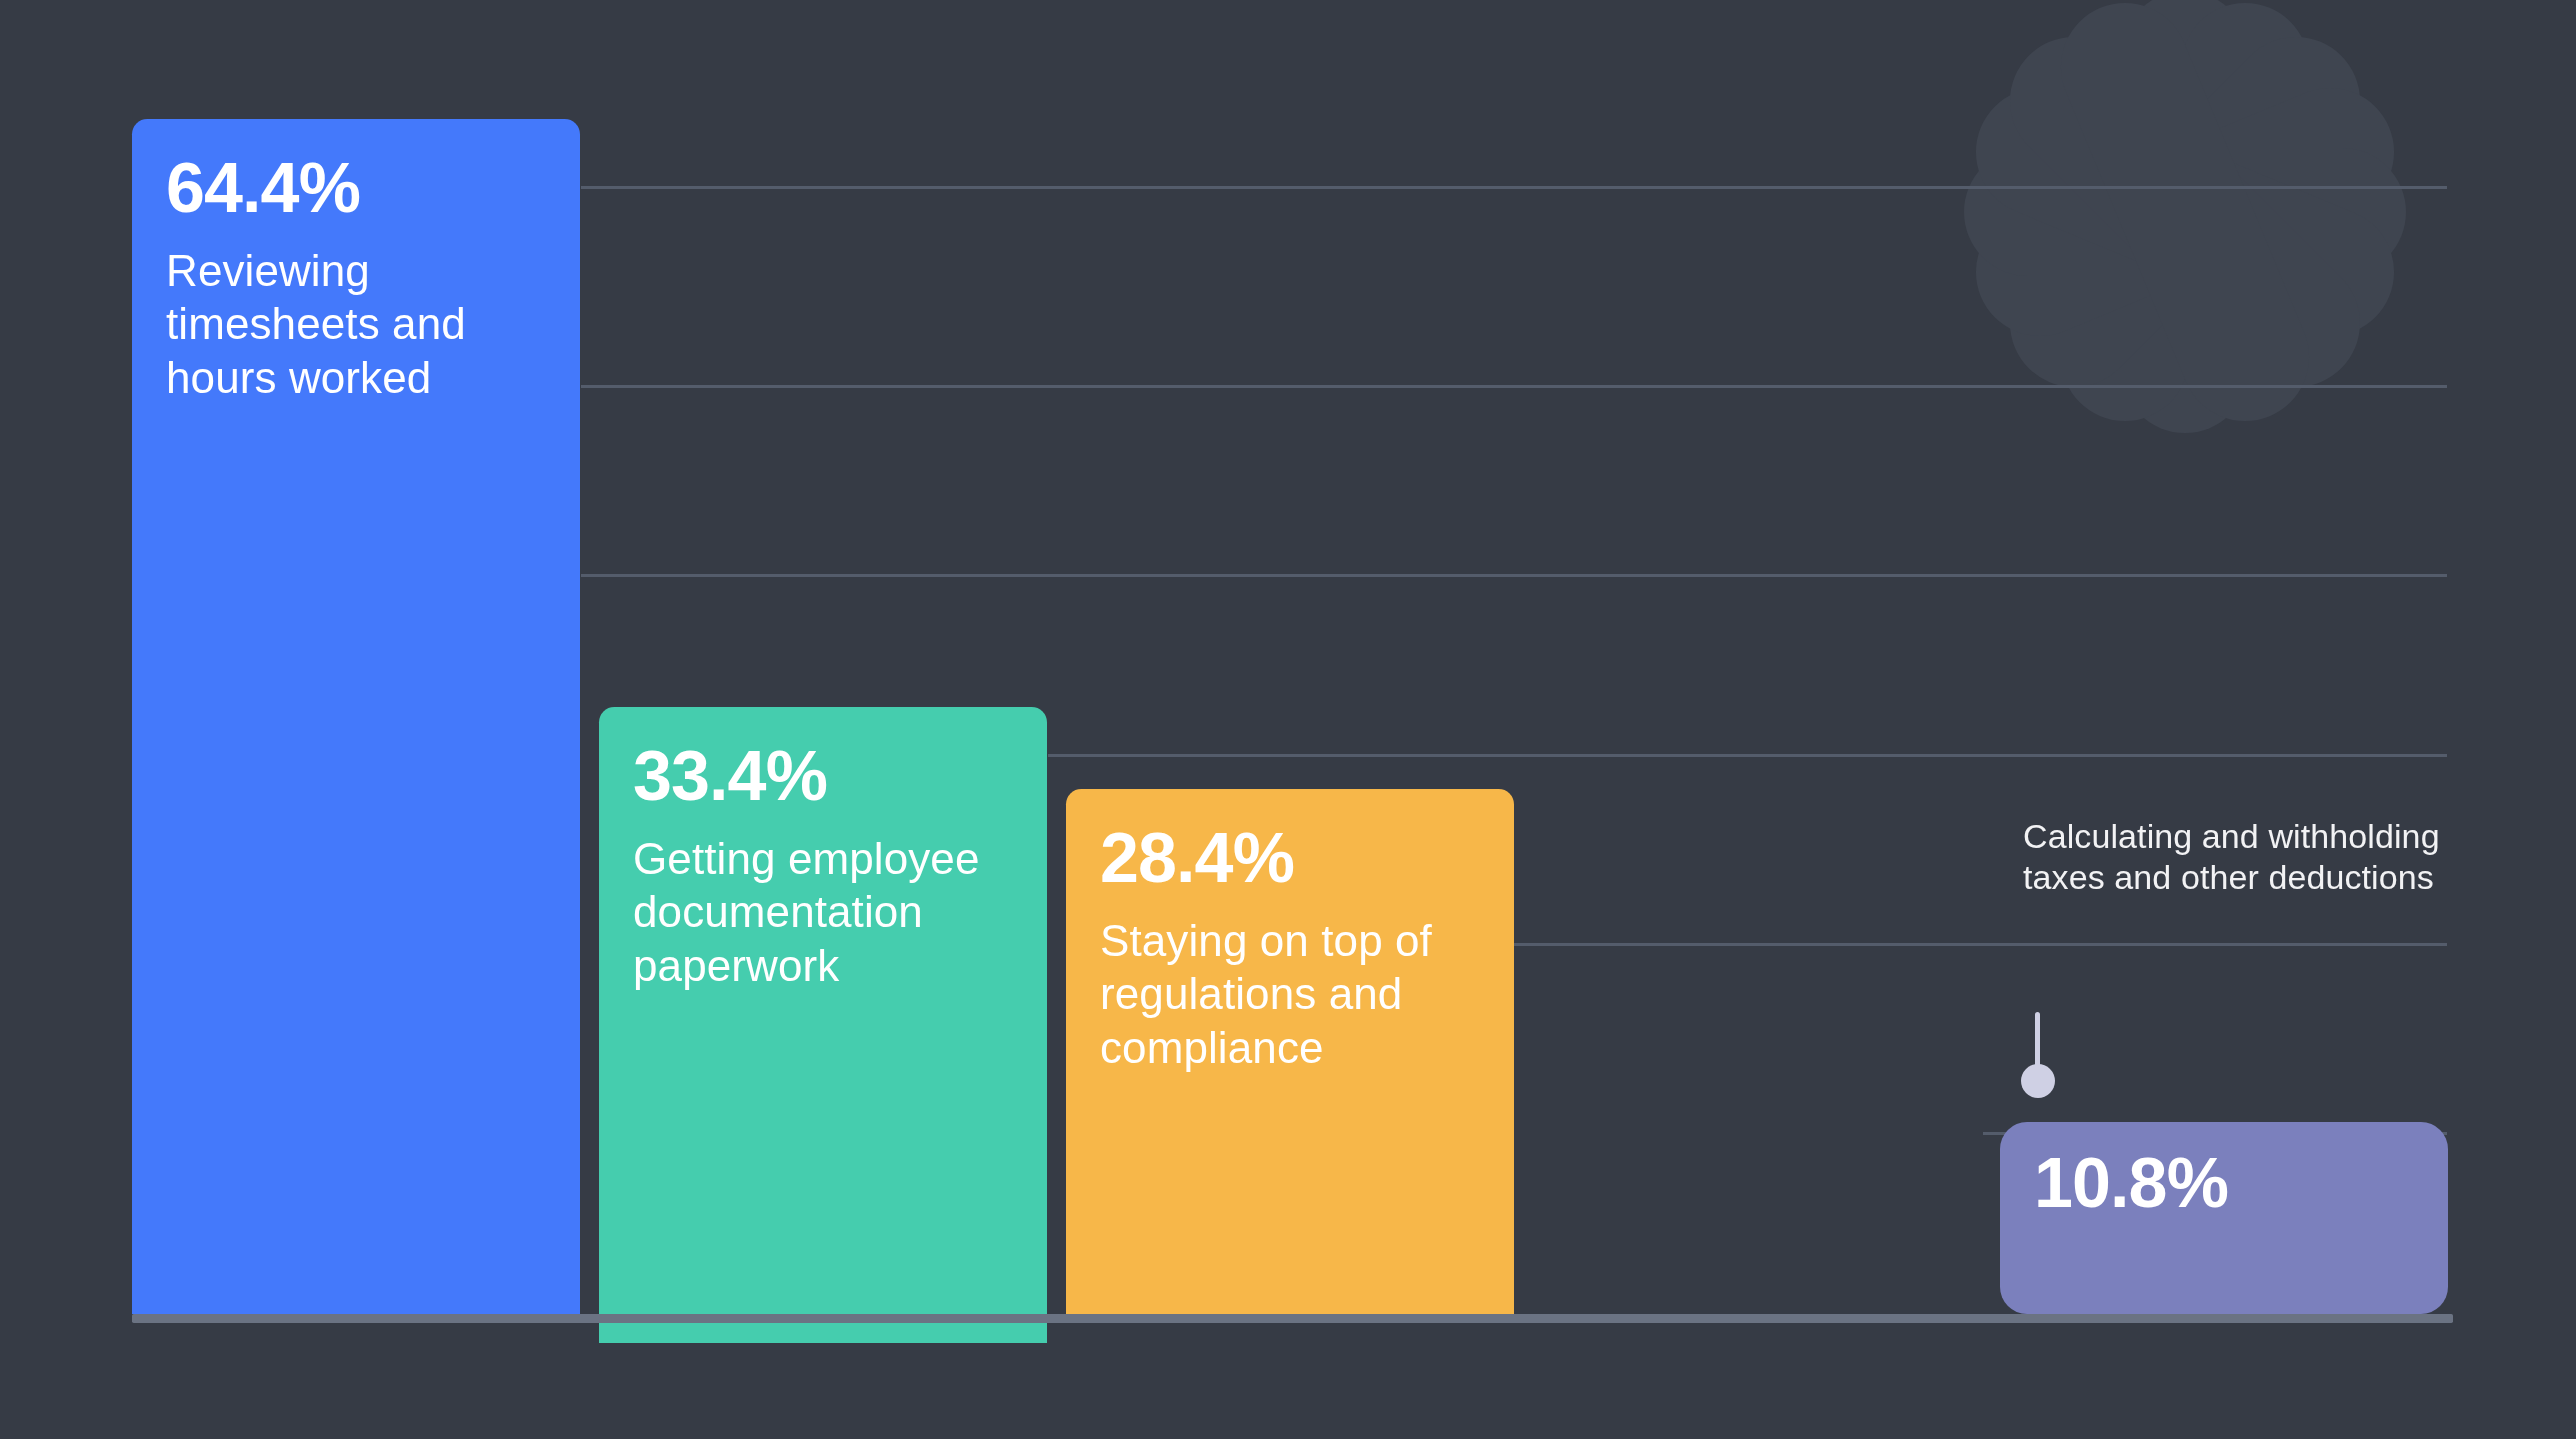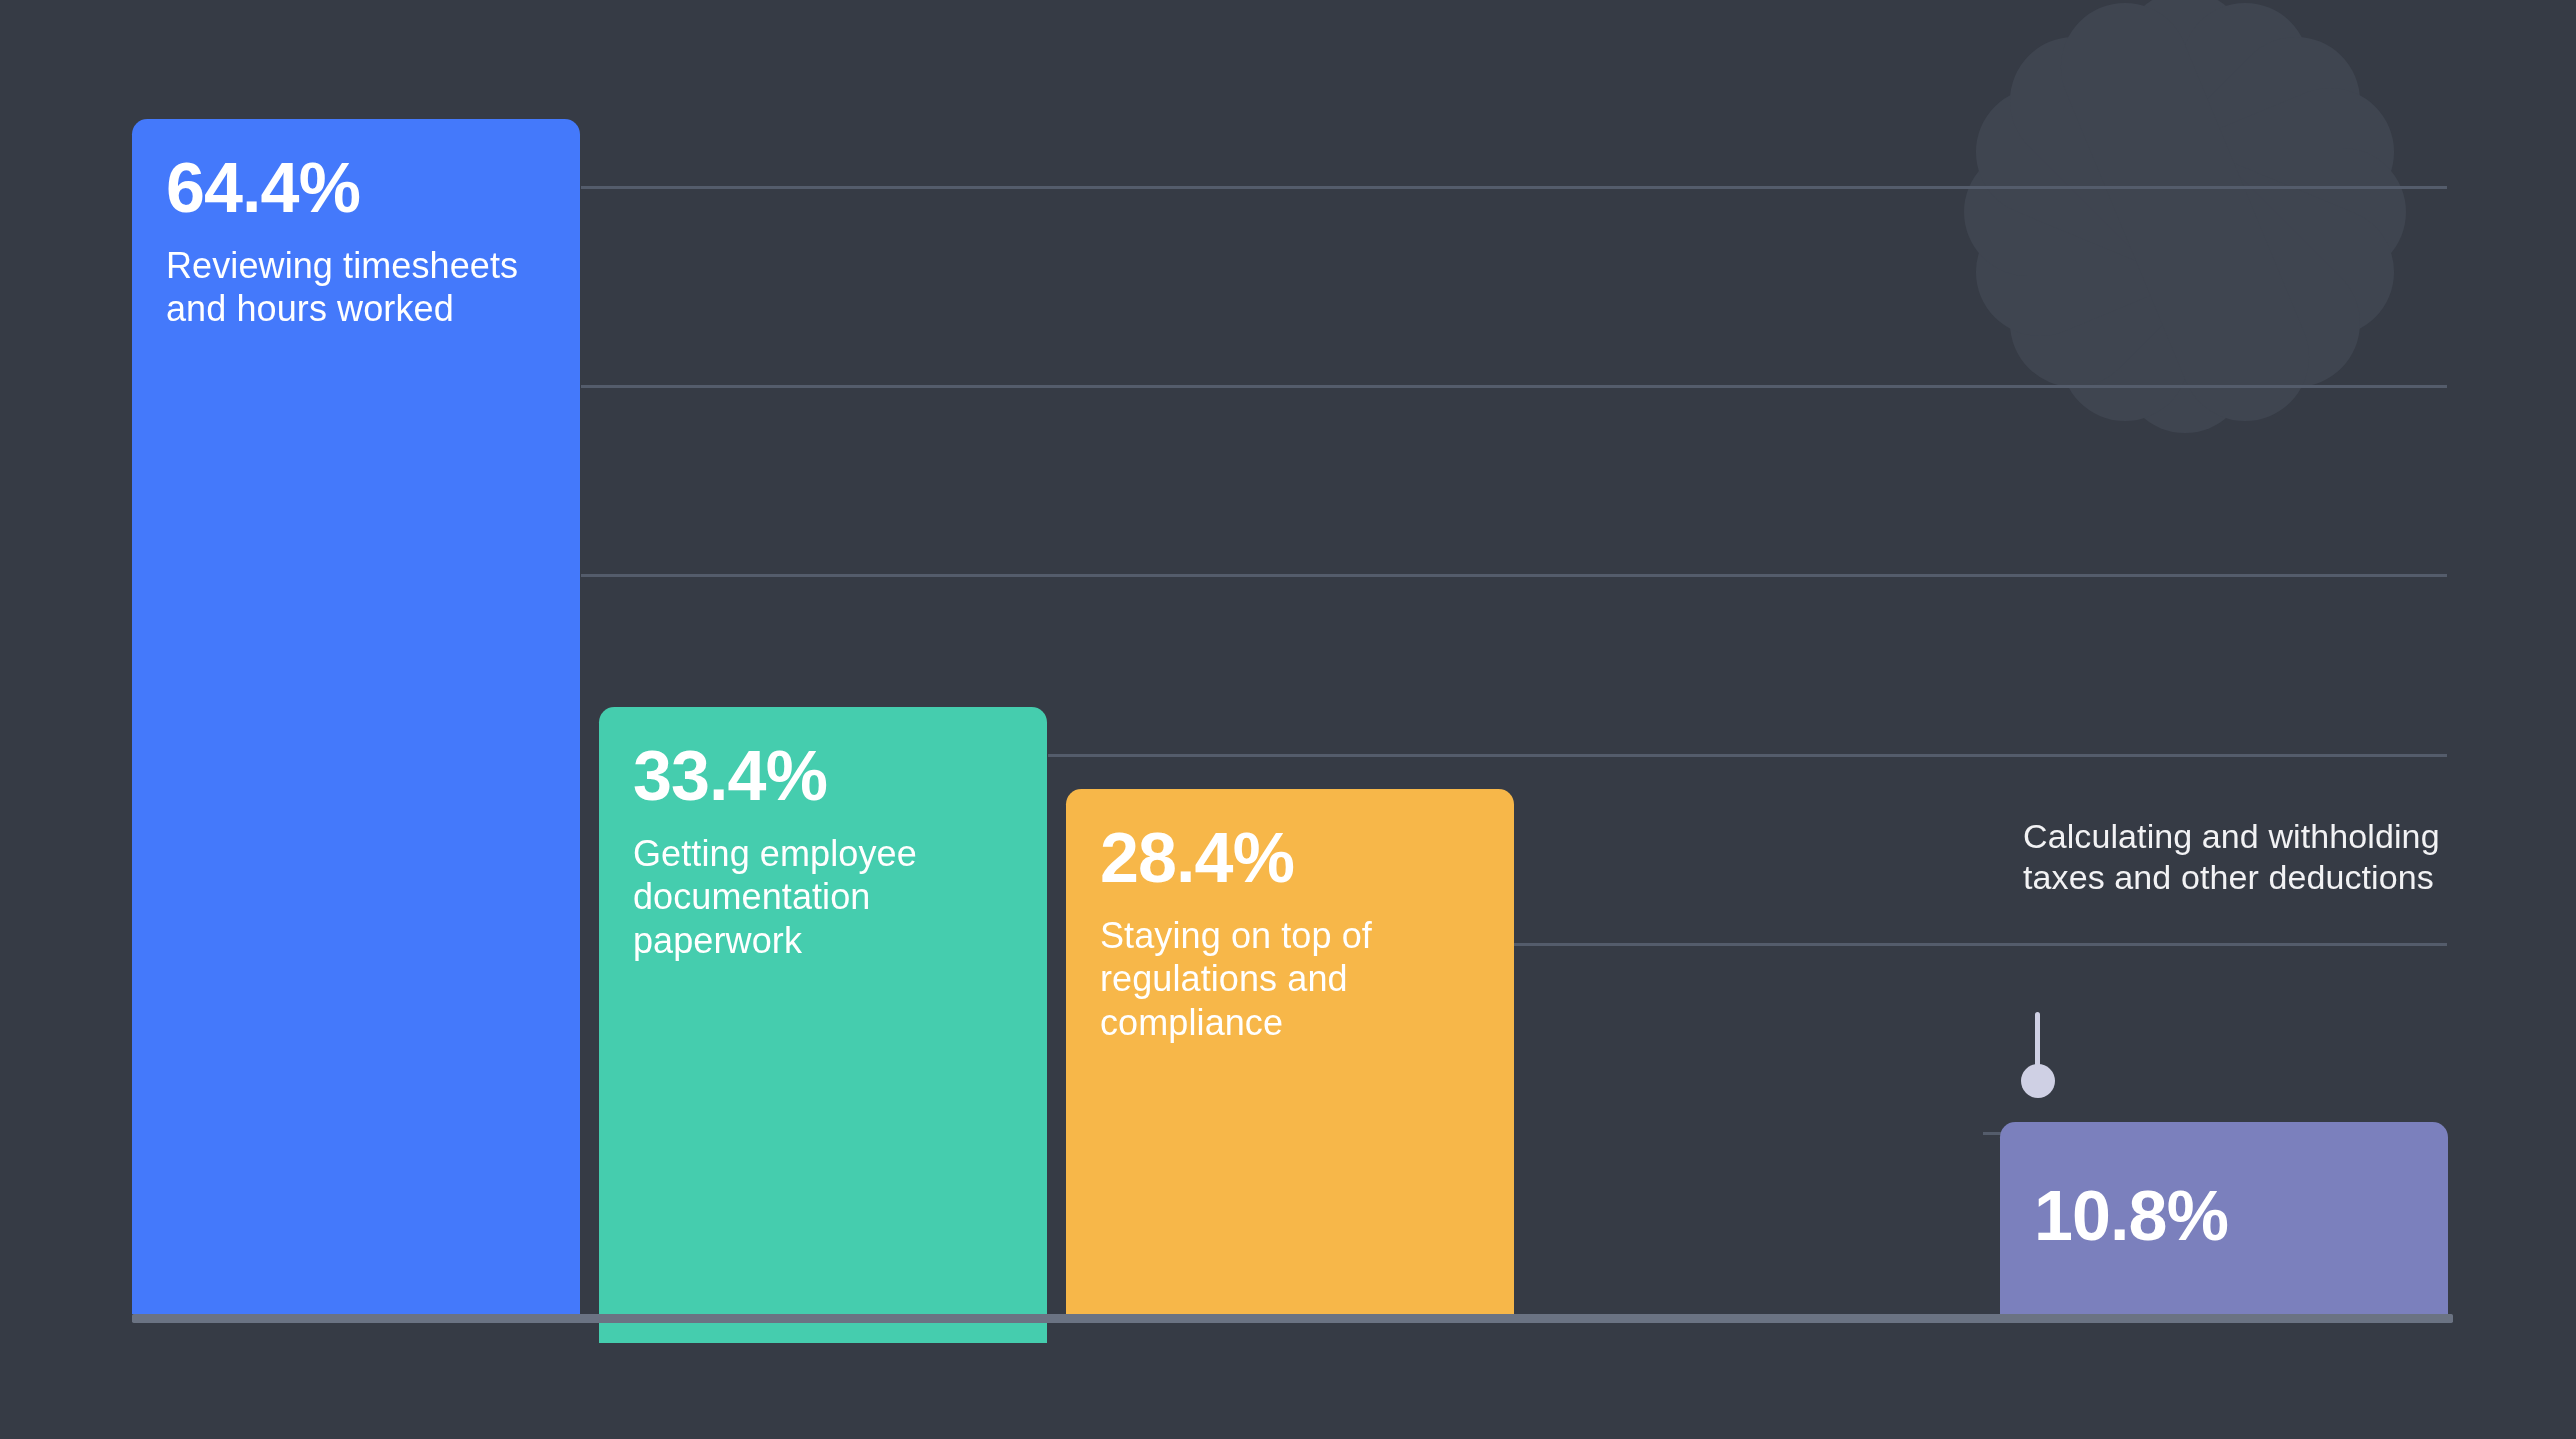--- a/index.html
+++ b/index.html
@@ -79,21 +79,21 @@
     color: #ffffff;
     font-size: 70px;
     font-weight: 700;
     line-height: 0.95;
     letter-spacing: -0.9px;
     margin: 0 0 22px 0;
   }
   .bar .desc {
     display: block;
     color: #ffffff;
-    font-size: 36px;
+    font-size: 44px;
     font-weight: 400;
     line-height: 1.22;
     letter-spacing: 0.1px;
     max-width: 374px;
   }
   .bar.no-desc .value { margin-bottom: 0; }
 
   
   #callout {
     position: absolute;
@@ -162,21 +162,21 @@
       <span class="value">33.4%</span>
       <span class="desc">Getting employee documentation paperwork</span>
     </div>
 
     <div class="bar" style="left:1066px; top:789px; width:448px; height:525px; background:#f7b749;">
       <span class="value">28.4%</span>
       <span class="desc">Staying on top of regulations and compliance</span>
     </div>
 
 
-    <div class="bar no-desc" style="left:2000px; top:1122px; width:448px; height:192px; background:#7b80bd; padding-top:61px;">
+    <div class="bar no-desc" style="left:2000px; top:1122px; width:448px; height:192px; background:#7b80bd; padding-top:28px;border-radius:27px;">
       <span class="value">10.8%</span>
     </div>
 
     <div id="callout">
       <span class="callout-text">Calculating and withholding taxes and other deductions</span>
     </div>
     <div id="leader"></div>
     <div id="leader-dot"></div>
 
     <div id="baseline"></div>

